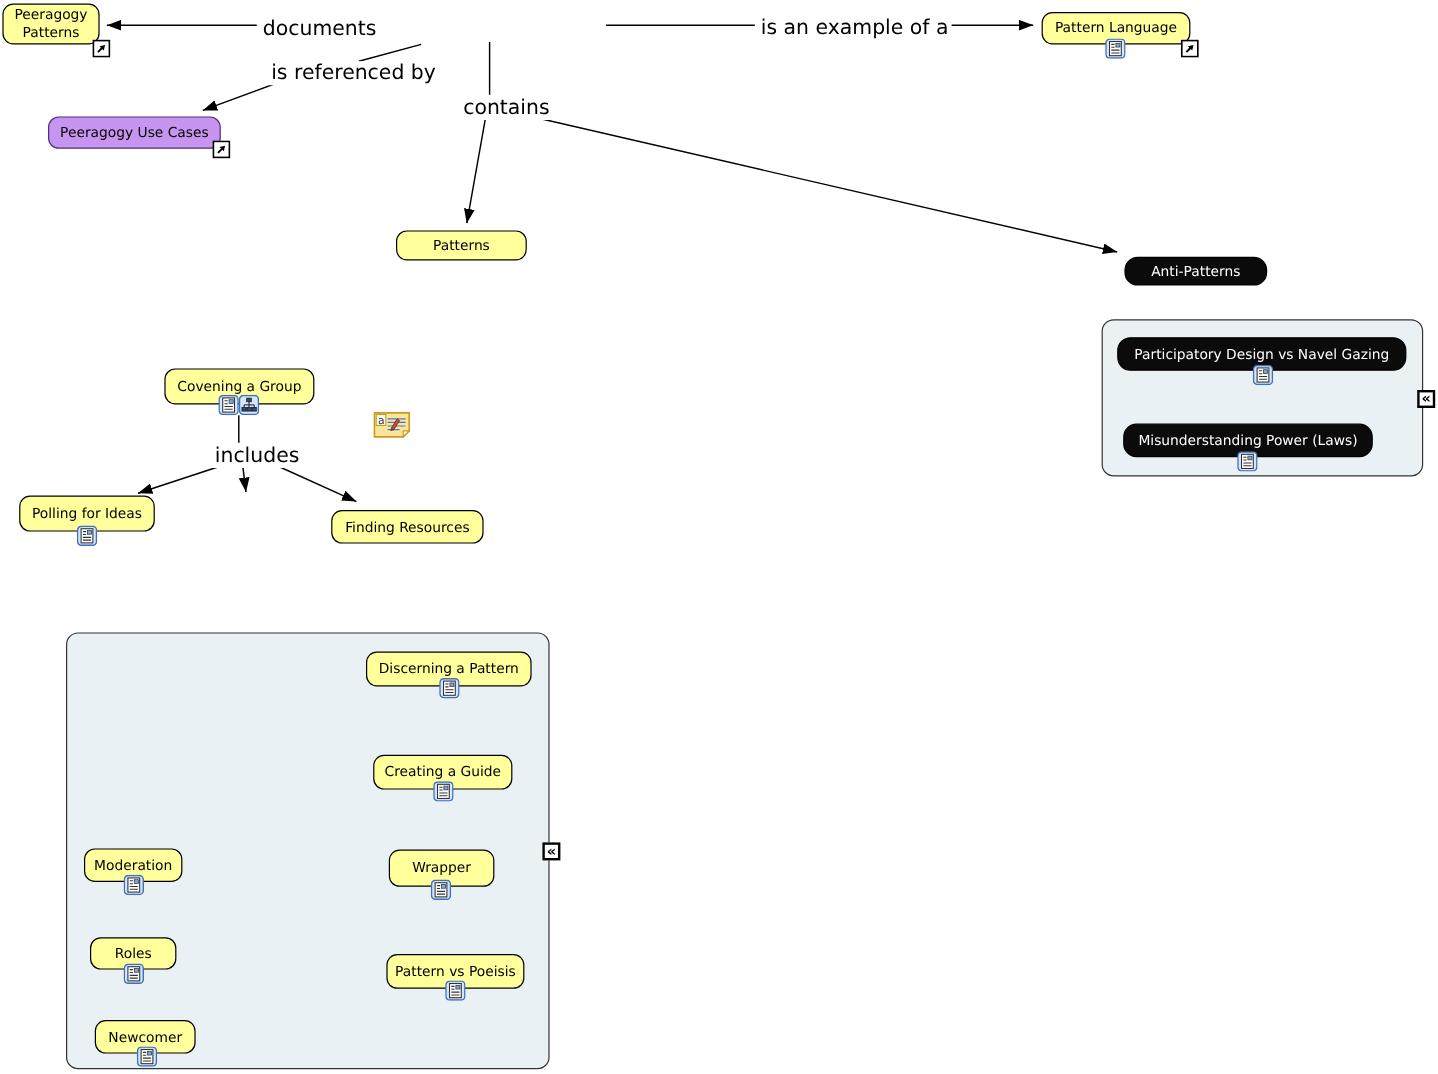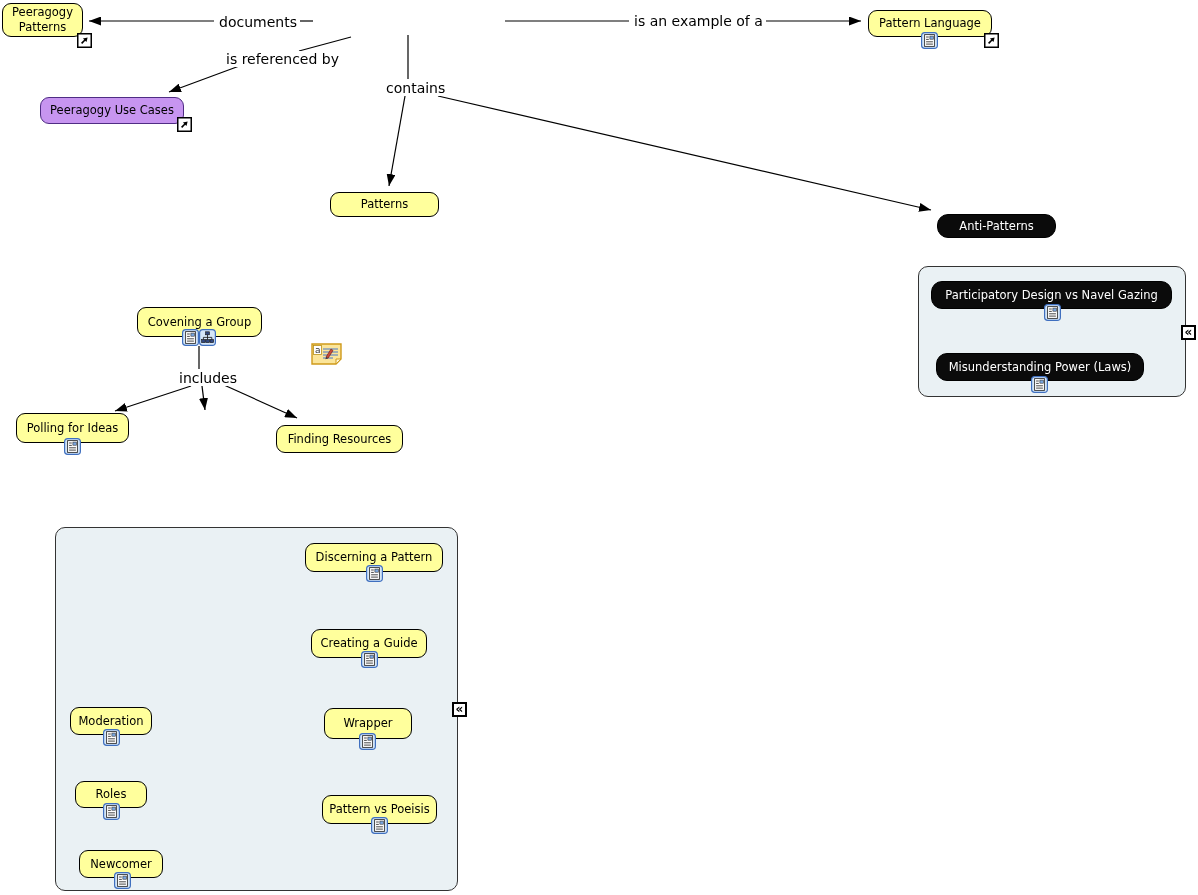--- a/index.html
+++ b/index.html
@@ -17,21 +17,21 @@
     position:absolute; z-index:4; display:flex; align-items:center; justify-content:center;
     text-align:center; background:#FFFF9C; border:1px solid #000; border-radius:9px;
     font-size:11.5px; color:#000; line-height:1.3; box-sizing:border-box;
     padding:2px 6px; white-space:nowrap;
   }
   .node.wrap { white-space:normal; }
   .node.black { background:#0b0b0b; color:#fff; border-color:#000; border-radius:11px; }
   .node.purple { background:#C795F0; border-color:#4F2C84; }
   .link-label {
     position:absolute; z-index:3; background:#fff; padding:0 3px;
-    font-size:14px; color:#000; white-space:nowrap;
+    font-size:17px; color:#000; white-space:nowrap;
   }
   .ic { position:absolute; z-index:5; }
   .collapse-btn {
     position:absolute; z-index:6; width:15px; height:15px; background:#fff;
     border:2px solid #000; box-sizing:border-box; font-size:12px; font-weight:bold;
     line-height:10px; text-align:center; cursor:pointer; font-family:"DejaVu Sans", sans-serif;
   }
   svg.defs { position:absolute; width:0; height:0; }
 </style>
 </head>

